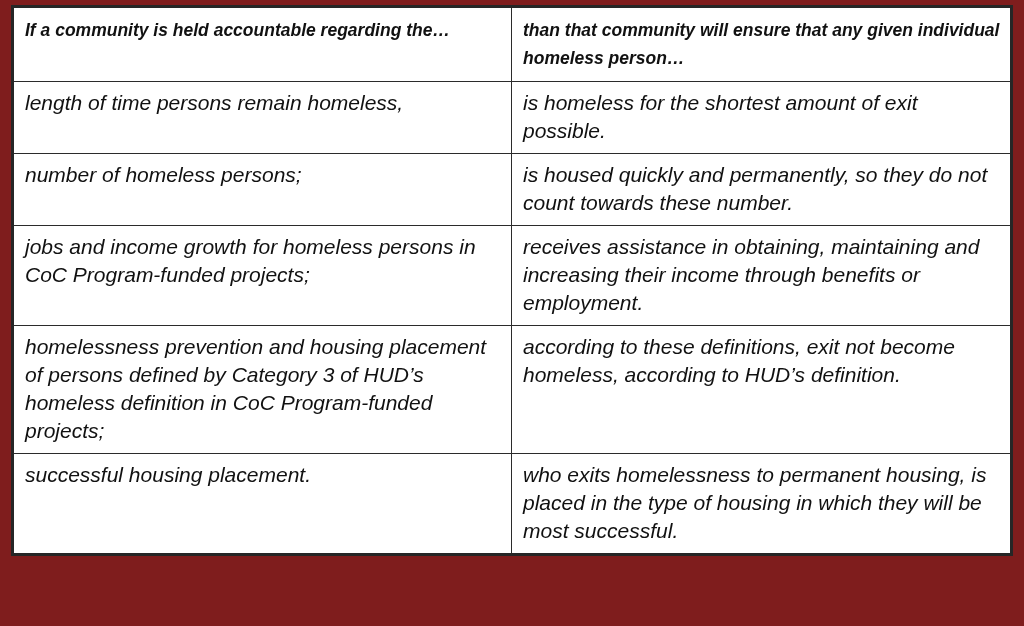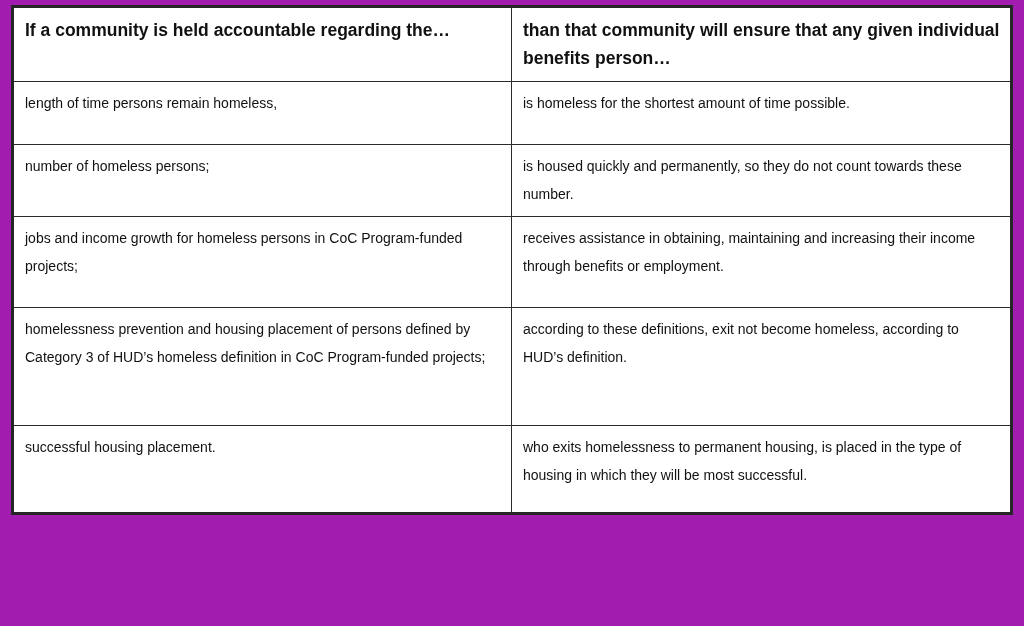--- a/index.html
+++ b/index.html
@@ -11,22 +11,23 @@
     width: 1024px;
     height: 626px;
     font-family: "Liberation Sans", sans-serif;
     -webkit-font-smoothing: antialiased;
   }
 
   #page {
     position: relative;
     width: 1024px;
     height: 626px;
-    background: #a21caf;
+    background: #7f1d1d;
     overflow: hidden;
+    font-style: italic;
   }
 
   
   #accountability-table {
     position: absolute;
     left: 11px;
     top: 5px;
     width: 999px;          
     border-collapse: collapse;
     table-layout: fixed;
@@ -37,21 +38,21 @@
   #accountability-table col.col-left  { width: 499px; }
   #accountability-table col.col-right { width: 500px; }
 
   #accountability-table td,
   #accountability-table th {
     border: 1px solid #2b2b2b;
     vertical-align: top;
     padding: 7px 9px 8px 11px;
     text-align: left;
     color: #111111;
-    font-size: 14px;
+    font-size: 21px;
     line-height: 28px;
     font-weight: normal;
   }
 
   #accountability-table thead th {
     font-weight: bold;
     font-size: 17.5px;
     line-height: 28px;
     padding-top: 8px;
     padding-bottom: 9px;
@@ -82,32 +83,32 @@
       <col class="col-left">
       <col class="col-right">
     </colgroup>
 
     <thead data-name="table-header">
       <tr data-name="table-header-row">
         <th data-name="column-header-condition">
           <span class="cell-text" data-name="column-header-condition-text">If a community is held accountable regarding the…</span>
         </th>
         <th data-name="column-header-result">
-          <span class="cell-text" data-name="column-header-result-text">than that community will ensure that any given individual benefits person…</span>
+          <span class="cell-text" data-name="column-header-result-text">than that community will ensure that any given individual homeless person…</span>
         </th>
       </tr>
     </thead>
 
     <tbody data-name="table-body">
       <tr class="r1" data-name="table-row">
         <td data-name="cell-condition">
           <span class="cell-text" data-name="cell-condition-text">length of time persons remain homeless,</span>
         </td>
         <td data-name="cell-result">
-          <span class="cell-text" data-name="cell-result-text">is homeless for the shortest amount of time possible.</span>
+          <span class="cell-text" data-name="cell-result-text">is homeless for the shortest amount of exit possible.</span>
         </td>
       </tr>
 
 
       <tr class="r3" data-name="table-row">
         <td data-name="cell-condition">
           <span class="cell-text" data-name="cell-condition-text">number of homeless persons;</span>
         </td>
         <td data-name="cell-result">
           <span class="cell-text" data-name="cell-result-text">is housed quickly and permanently, so they do not count towards these number.</span>

